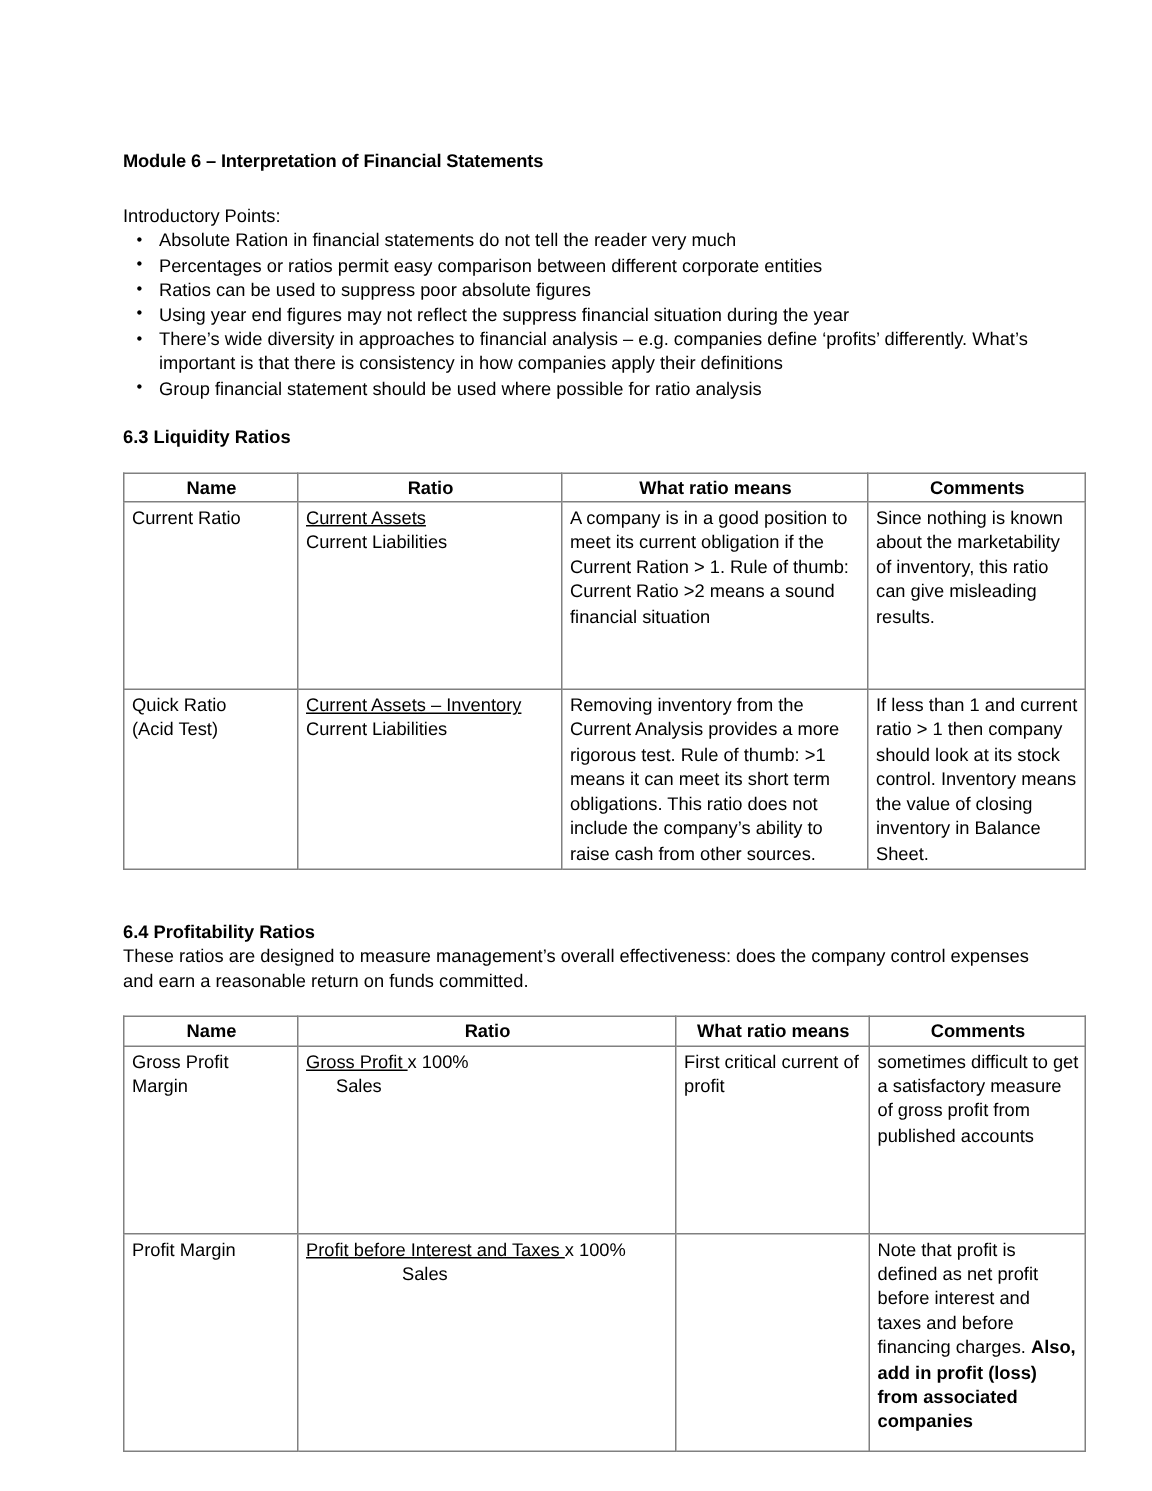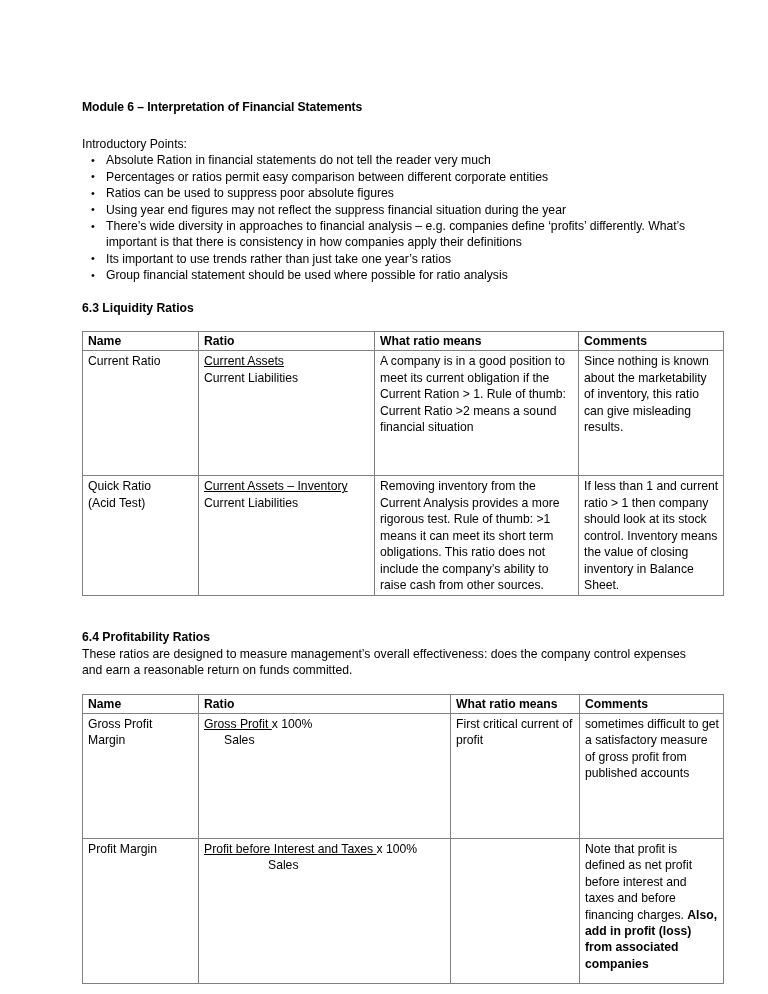--- a/index.html
+++ b/index.html
@@ -89,20 +89,21 @@
   table.ratio-table td, table.ratio-table th {
     border: 1px solid #808080;
     vertical-align: top;
     padding: 2px 4px 2px 5px;
     font-size: 12.2px;
     line-height: 16.4px;
     font-weight: normal;
     text-align: left;
   }
   table.ratio-table th {
+    text-align: center;
     font-weight: bold;
     padding-top: 1px;
     padding-bottom: 1px;
   }
   .t1 .c-name  { width: 106px; }
   .t1 .c-ratio { width: 166px; }
   .t1 .c-means { width: 194px; }
   .t1 .c-comm  { width: 135px; }
 
   .t2 .c-name  { width: 106px; }
@@ -127,21 +128,20 @@
     <h1 class="doc-title">Module 6 – Interpretation of Financial Statements</h1>
 
     <p class="intro-label">Introductory Points:</p>
 
     <ul class="bullets">
       <li>Absolute Ration in financial statements do not tell the reader very much</li>
       <li>Percentages or ratios permit easy comparison between different corporate entities</li>
       <li>Ratios can be used to suppress poor absolute figures</li>
       <li>Using year end figures may not reflect the suppress financial situation during the year</li>
       <li>There’s wide diversity in approaches to financial analysis – e.g. companies define ‘profits’ differently. What’s important is that there is consistency in how companies apply their definitions</li>
-      <li>Its important to use trends rather than just take one year’s ratios</li>
       <li>Group financial statement should be used where possible for ratio analysis</li>
     </ul>
 
     <div class="gap-before-sec"></div>
 
     <p class="section-head">6.3 Liquidity Ratios</p>
 
     <div class="gap-before-table"></div>
 
     <table class="ratio-table t1">

